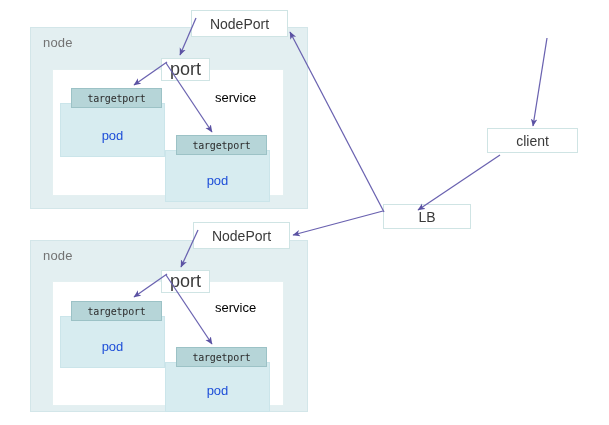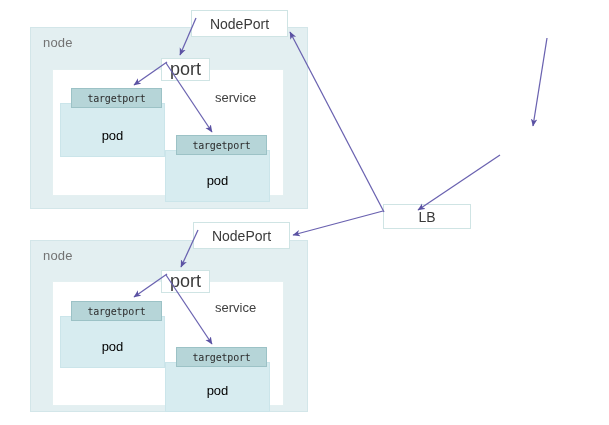--- a/index.html
+++ b/index.html
@@ -34,34 +34,34 @@
   }
 
   
   .service-box {
     background: #ffffff;
     border: 1px solid #e4f0f1;
   }
   .service-label {
     position: absolute;
     font-size: 13px;
-    color: #404040;
+    color: #000000;
   }
 
   
   .pod-box {
     background: #d7ecf0;
     border: 1px solid #cbe5ea;
   }
   .pod-label {
     position: absolute;
     width: 100%;
     text-align: center;
     font-size: 13px;
-    color: #000000;
+    color: #1d4ed8;
   }
 
   
   .targetport-box {
     background: #b6d5d8;
     border: 1px solid #9cc2c6;
     display: flex;
     align-items: center;
     justify-content: center;
     font-family: "DejaVu Sans Mono", monospace;
@@ -142,20 +142,21 @@
     <span class="pod-label" style="top:20px;">pod</span>
   </div>
   <div class="abs targetport-box" style="left:176px; top:347px; width:91px; height:20px;">targetport</div>
 
   <div class="abs plain-box" style="left:161px; top:270px; width:49px; height:23px;">port</div>
 
   <div class="abs plain-box big" style="left:193px; top:222px; width:97px; height:27px;">NodePort</div>
 
   <div class="abs plain-box big" style="left:383px; top:204px; width:88px; height:25px;text-align:center;">LB</div>
 
+  <div class="abs plain-box big" style="left:487px; top:128px; width:91px; height:25px;">client</div>
 
   <svg id="arrows" viewBox="0 0 609 425">
     <defs>
       <marker id="ah" markerWidth="7" markerHeight="7" refX="5.6" refY="3" orient="auto" markerUnits="strokeWidth">
         <path d="M0,0.4 L6,3 L0,5.6 L1.6,3 Z" fill="#5b52a3"></path>
       </marker>
     </defs>
     <g stroke="#6a62b0" stroke-width="1.25" fill="none" marker-end="url(#ah)">
 
       <path d="M547,38 L533,126"></path>

